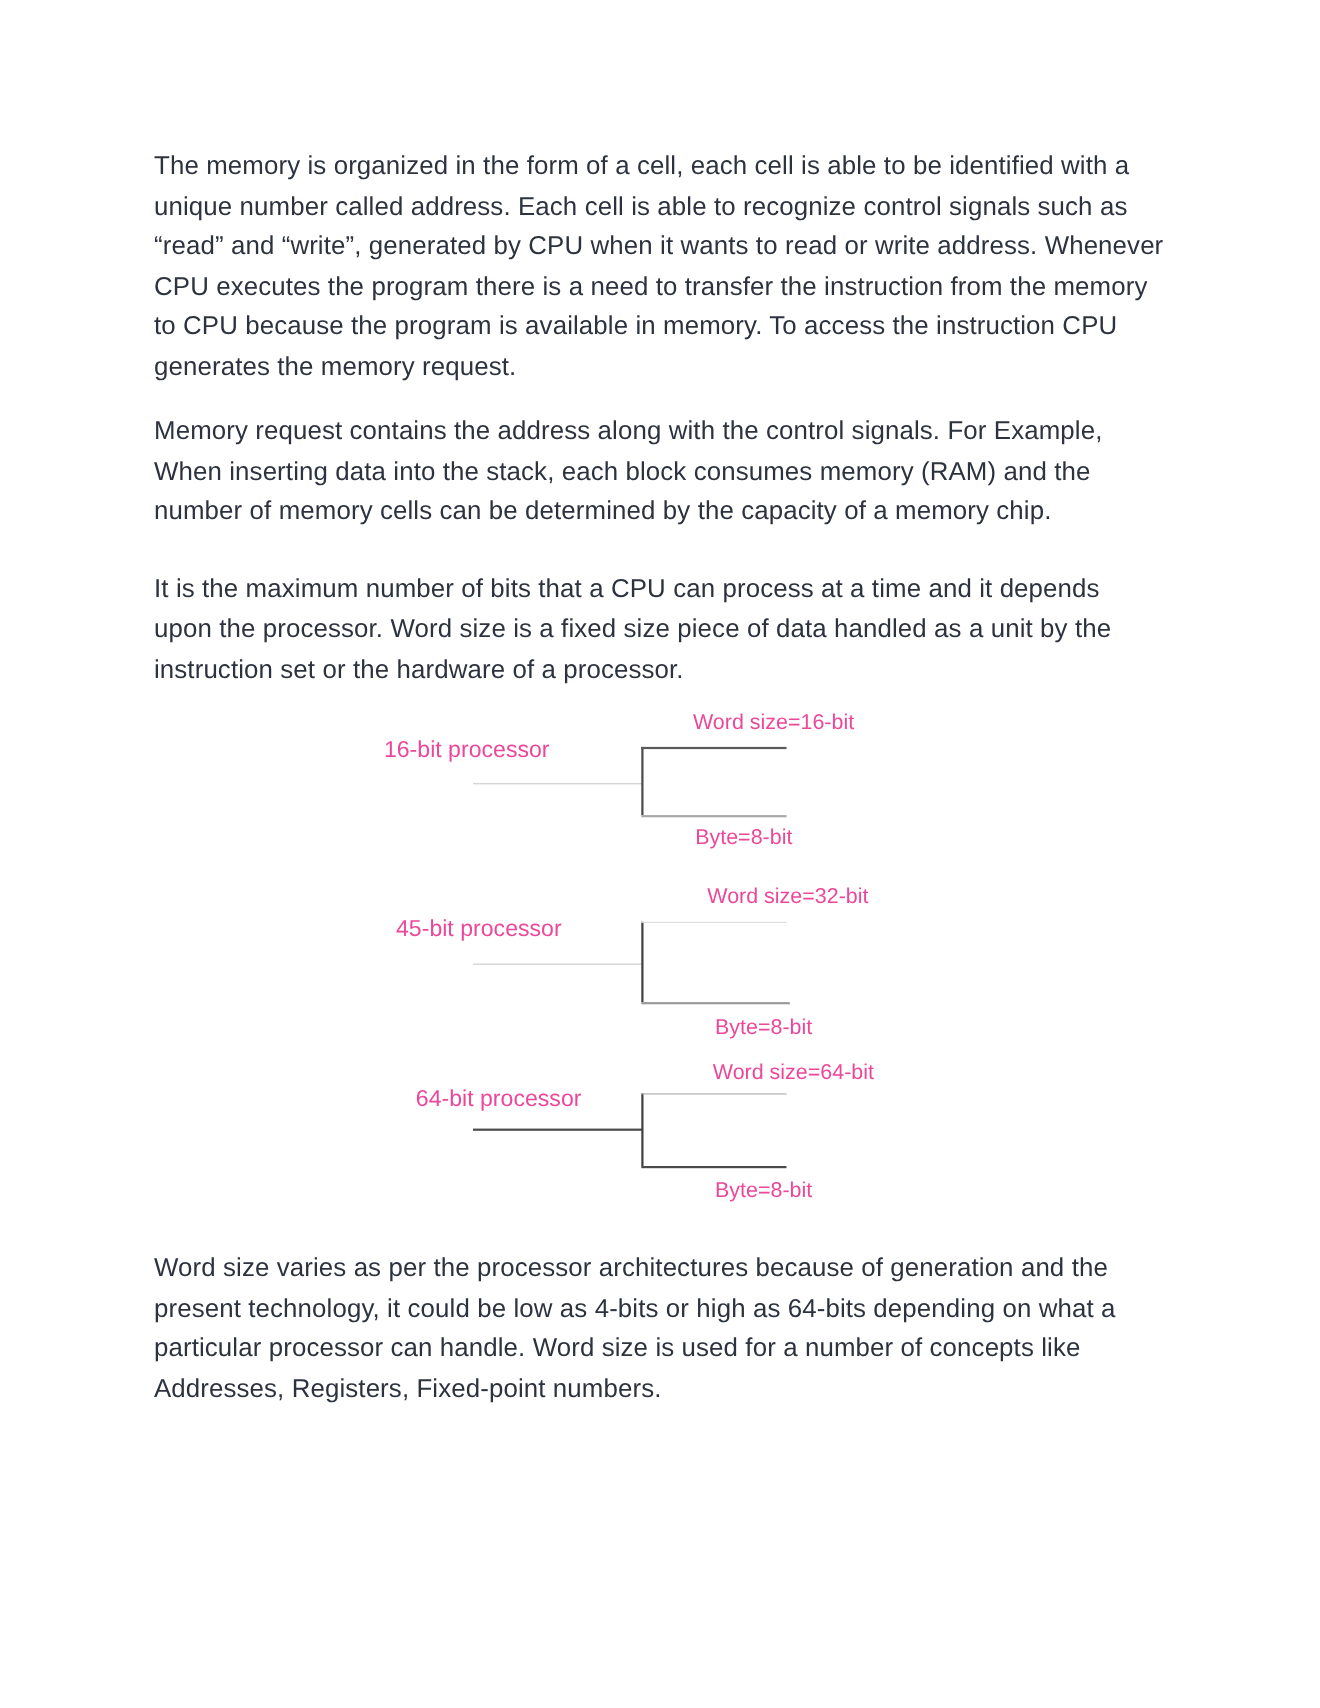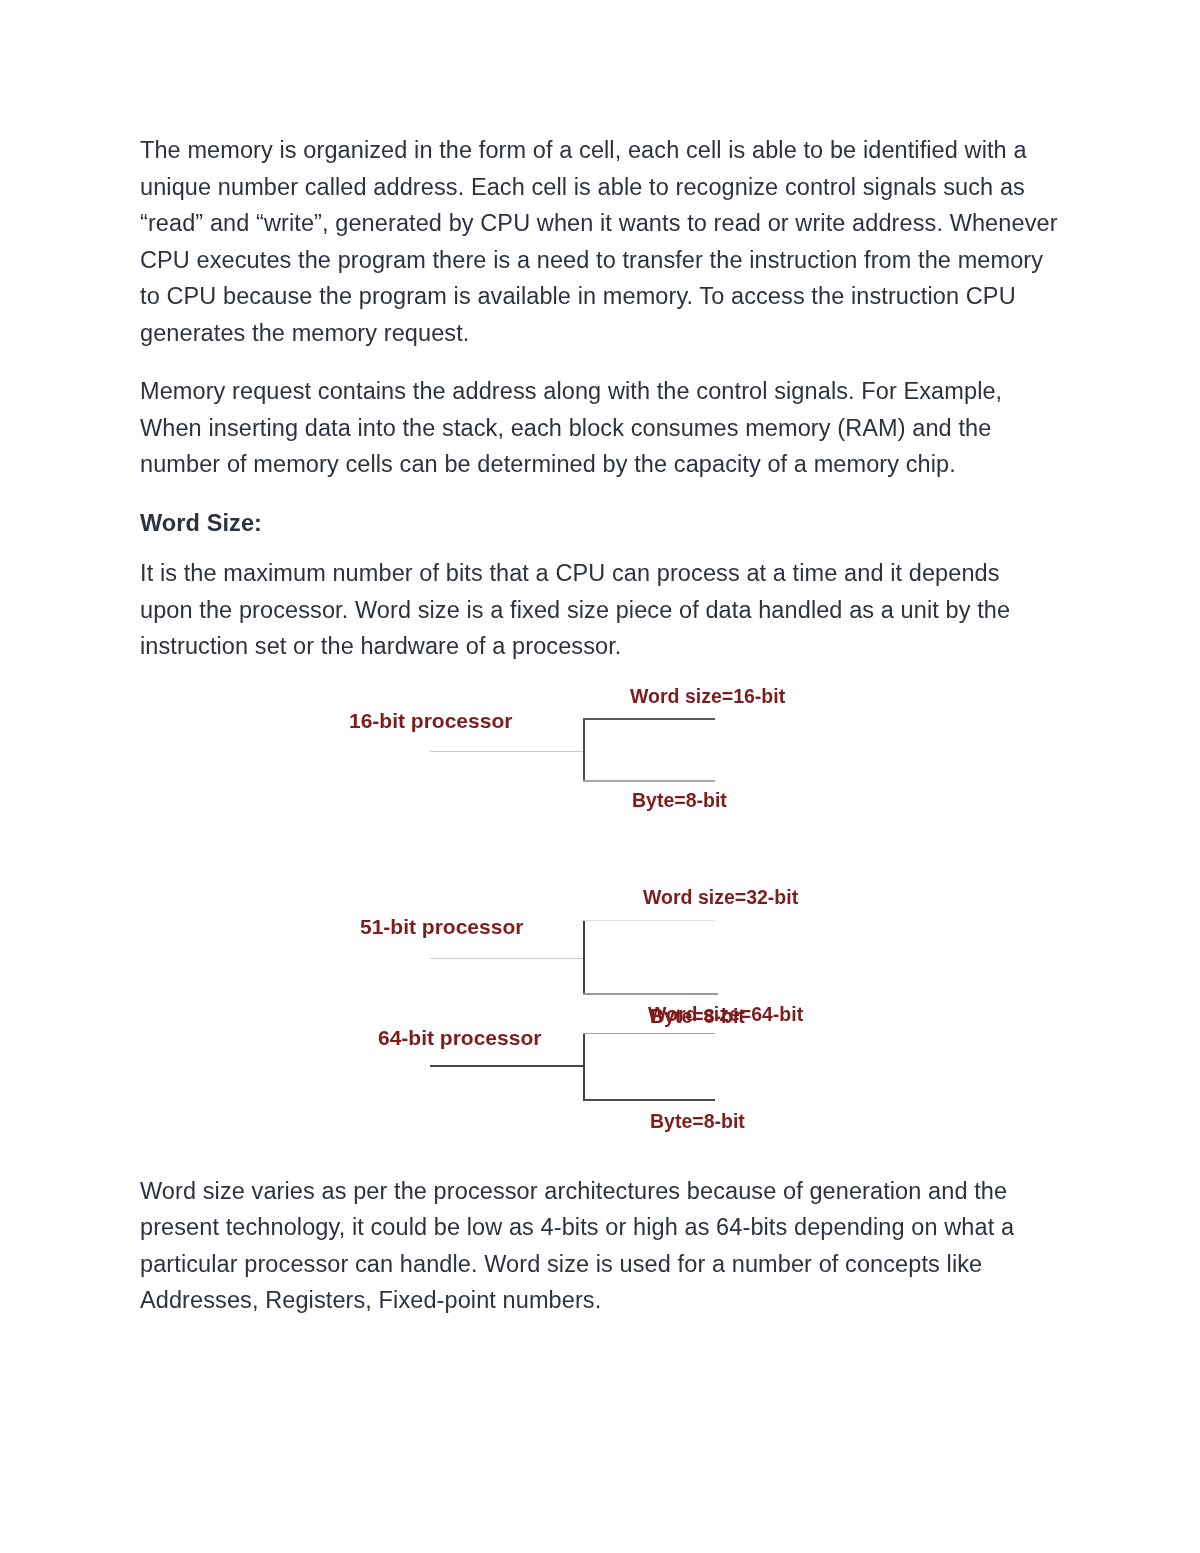--- a/index.html
+++ b/index.html
@@ -55,22 +55,22 @@
     margin: 20px 0 0 0;
   }
   .dgroup {
     position: absolute;
     left: 0;
     width: 918px;
   }
   .dlabel {
     position: absolute;
     font-family: "Liberation Sans", sans-serif;
-    font-weight: bold;
-    color: #7f1d1d;
+    font-weight: normal;
+    color: #ec4899;
     white-space: nowrap;
   }
   .dlabel.proc {
     font-size: 21px;
   }
   .dlabel.branch {
     font-size: 19.5px;
   }
   .line-h {
     position: absolute;
@@ -87,44 +87,43 @@
 <body>
 
 <div class="page">
   <div class="content">
 
     <p class="body-text">The memory is organized in the form of a cell, each cell is able to be identified with a unique number called address. Each cell is able to recognize control signals such as “read” and “write”, generated by CPU when it wants to read or write address. Whenever CPU executes the program there is a need to transfer the instruction from the memory to CPU because the program is available in memory. To access the instruction CPU generates the memory request.</p>
 
 
     <p class="body-text">Memory request contains the address along with the control signals. For Example, When inserting data into the stack, each block consumes memory (RAM) and the number of memory cells can be determined by the capacity of a memory chip.</p>
 
-    <h3 class="section-heading">Word Size:</h3>
     <div class="spacer-after-heading"></div>
 
     <p class="body-text tight">It is the maximum number of bits that a CPU can process at a time and it depends upon the processor. Word size is a fixed size piece of data handled as a unit by the instruction set or the hardware of a processor.</p>
 
     <div class="diagram">
 
       <div class="dgroup" style="top:0px;height:150px;">
         <span class="dlabel branch" style="left:490px;top:0px;">Word size=16-bit</span>
         <span class="dlabel proc" style="left:209px;top:24px;">16-bit processor</span>
 
         <div class="line-h" style="left:290px;top:66px;width:154px;border-top-width:1.5px;border-top-color:#c9c9c9;"></div>
 
         <div class="line-v" style="left:443px;top:33px;height:62px;border-left-width:2px;border-left-color:#4a4a4a;"></div>
 
         <div class="line-h" style="left:443px;top:33px;width:132px;border-top-width:2px;border-top-color:#5a5a5a;"></div>
 
         <div class="line-h" style="left:443px;top:95px;width:132px;border-top-width:2px;border-top-color:#a8a8a8;"></div>
         <span class="dlabel branch" style="left:492px;top:104px;">Byte=8-bit</span>
       </div>
 
-      <div class="dgroup" style="top:158px;height:160px;margin-top:43px;">
+      <div class="dgroup" style="top:158px;height:160px;">
         <span class="dlabel branch" style="left:503px;top:0px;">Word size=32-bit</span>
-        <span class="dlabel proc" style="left:220px;top:29px;">51-bit processor</span>
+        <span class="dlabel proc" style="left:220px;top:29px;">45-bit processor</span>
 
         <div class="line-h" style="left:290px;top:72px;width:154px;border-top-width:1.5px;border-top-color:#c9c9c9;"></div>
 
         <div class="line-v" style="left:443px;top:34px;height:73px;border-left-width:2px;border-left-color:#3f3f3f;"></div>
 
         <div class="line-h" style="left:443px;top:34px;width:132px;border-top-width:1.5px;border-top-color:#dcdcdc;"></div>
 
         <div class="line-h" style="left:443px;top:107px;width:135px;border-top-width:2px;border-top-color:#9a9a9a;"></div>
         <span class="dlabel branch" style="left:510px;top:119px;">Byte=8-bit</span>
       </div>

